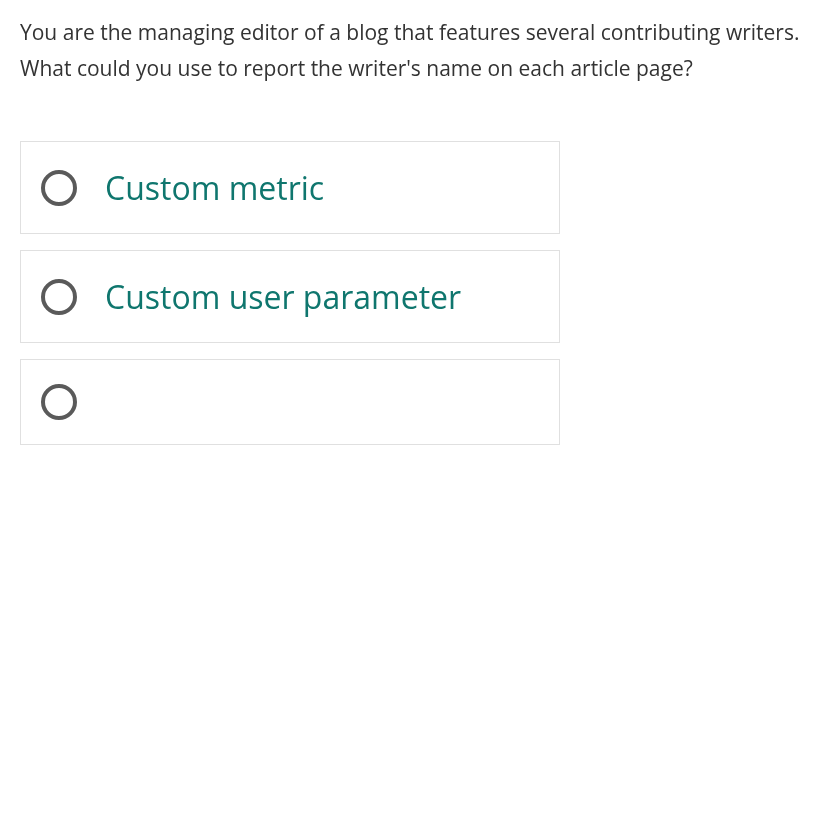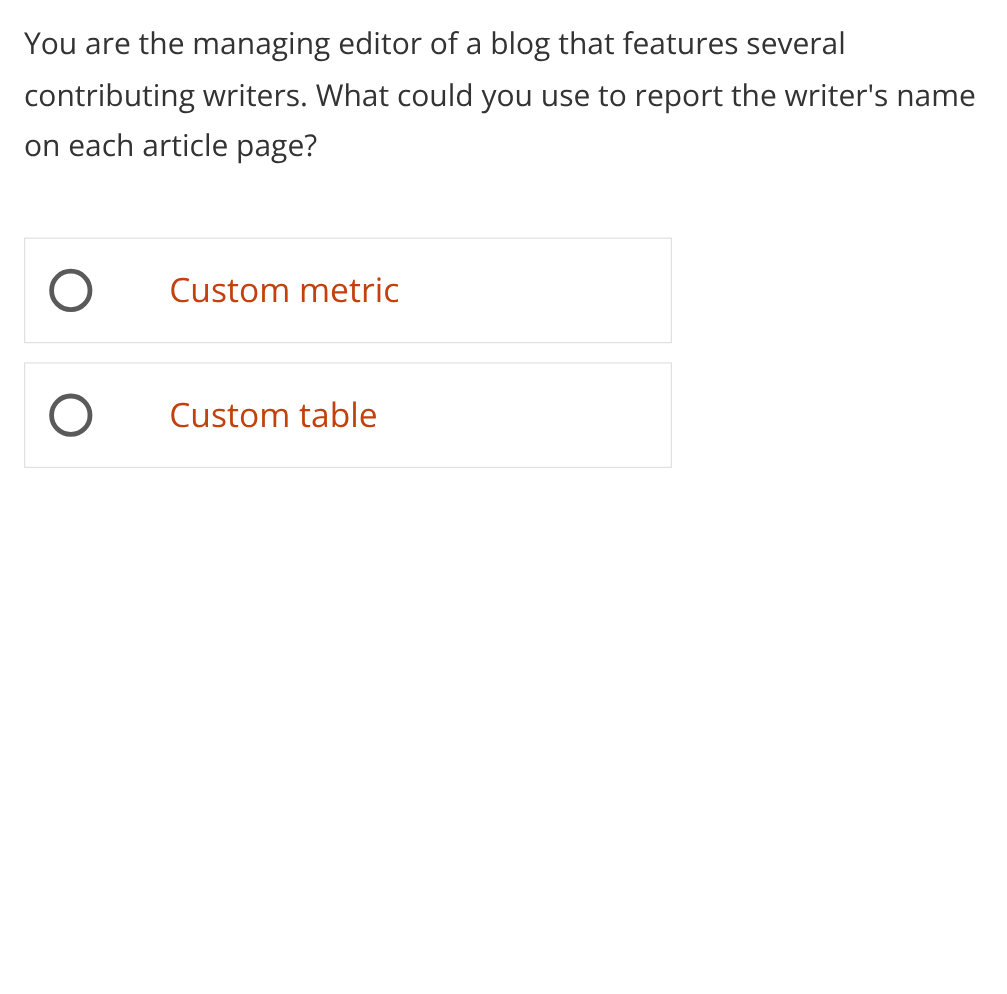--- a/index.html
+++ b/index.html
@@ -10,21 +10,21 @@
     
     body {
       font-family: 'Open Sans', 'Segoe UI', Tahoma, sans-serif;
       background: #ffffff;
       width: 839px;
       height: 828px;
       padding: 15px 20px;
     }
     
     .question-text {
-      font-size: 25px;
+      font-size: 21px;
       line-height: 1.7;
       color: #333333;
       margin-bottom: 55px;
       font-weight: 400;
     }
     
     .options-container {
       display: flex;
       flex-direction: column;
       gap: 16px;
@@ -43,38 +43,40 @@
     .radio-circle {
       width: 36px;
       height: 36px;
       border: 4px solid #5a5a5a;
       border-radius: 50%;
       flex-shrink: 0;
       margin-right: 28px;
     }
     
     .option-label {
-      font-size: 28px;
-      color: #c2410c;
+      font-size: 32px;
+      color: #0f766e;
       font-weight: 400;
-      margin-left: 36px;
     }
   </style>
 </head>
 <body>
 
 <div class="question-text">You are the managing editor of a blog that features several contributing writers. What could you use to report the writer's name on each article page?</div>
 
 <div class="options-container">
 
   <div class="option">
     <div class="radio-circle"></div>
     <div class="option-label">Custom metric</div>
   </div>
 
+  <div class="option">
+    <div class="radio-circle"></div>
+    <div class="option-label">Custom user parameter</div>
+  </div>
 
 
   <div class="option">
     <div class="radio-circle"></div>
-    <div class="option-label">Custom table</div>
   </div>
 
 </div>
 
 </body></html>

